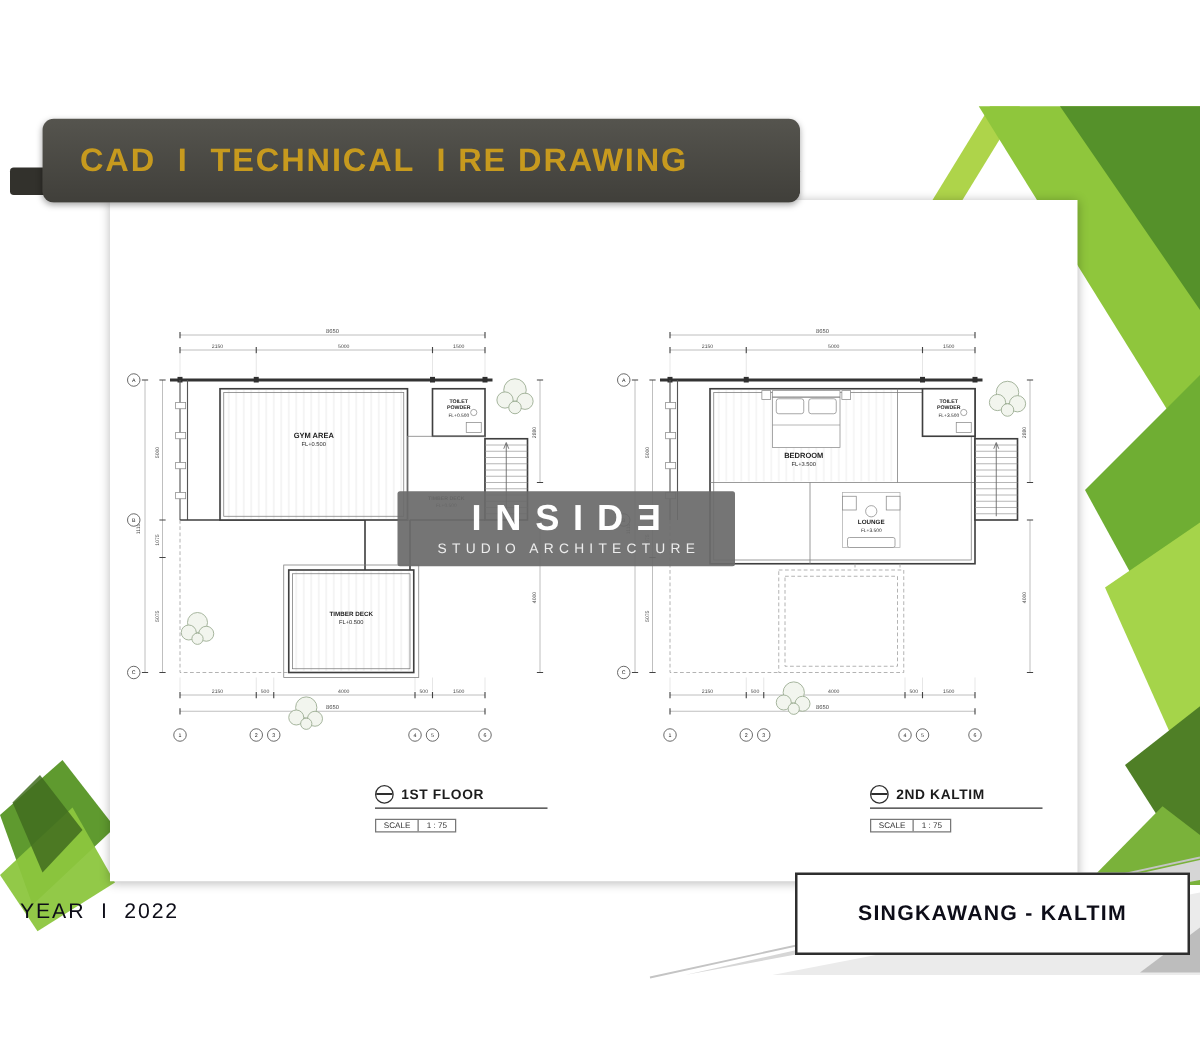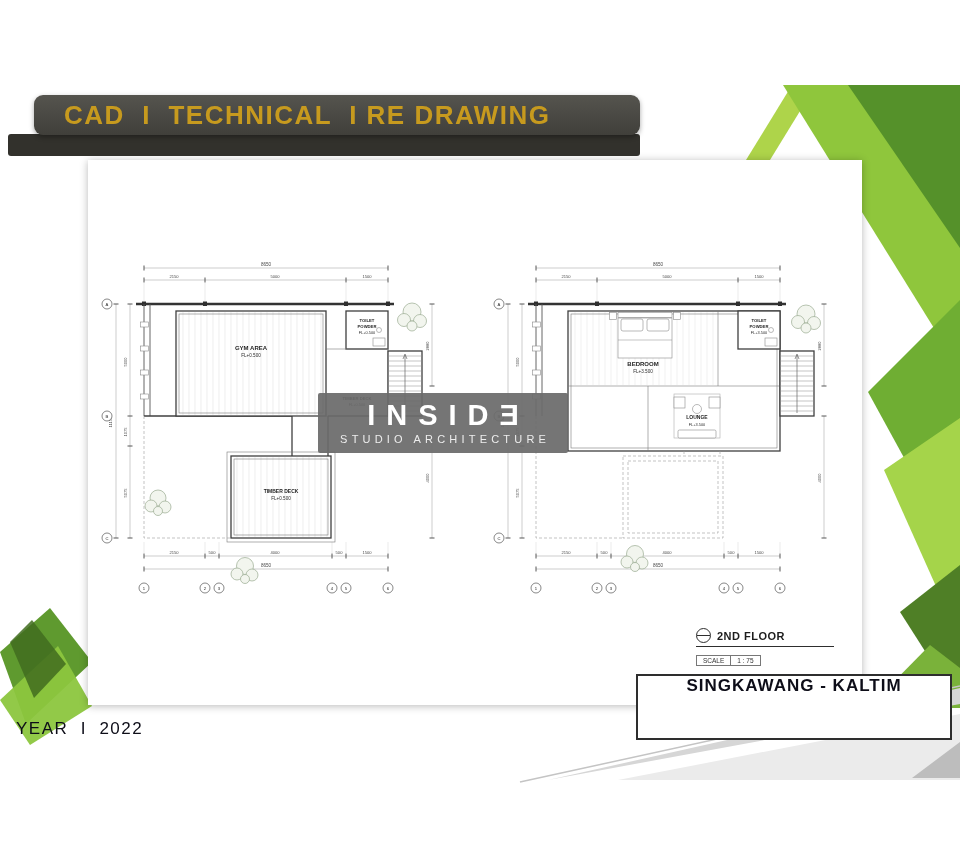--- a/index.html
+++ b/index.html
@@ -1,45 +1,45 @@
 <!DOCTYPE html>
 <html><head>
 <meta charset="utf-8">
 <style>
   html,body{margin:0;padding:0;background:#fff}
   body{width:960px;height:847px;overflow:hidden;font-family:"Liberation Sans",sans-serif}
   .slide{position:relative;width:960px;height:847px;background:#fff;overflow:hidden}
   .bg-decor{position:absolute;left:0;top:0;z-index:1}
   
   .header-under{position:absolute;left:8px;top:134px;width:632px;height:22px;background:#32312c;border-radius:3px;z-index:3}
-  .header-bar{position:absolute;left:34px;top:95px;width:606px;height:40px;background:linear-gradient(180deg,#55544e,#403f3a);border-radius:9px;display:flex;align-items:center;z-index:4;box-shadow:0 2px 5px rgba(0,0,0,.35)}
+  .header-bar{position:absolute;left:34px;top:95px;width:606px;height:67px;background:linear-gradient(180deg,#55544e,#403f3a);border-radius:9px;display:flex;align-items:center;z-index:4;box-shadow:0 2px 5px rgba(0,0,0,.35)}
   .header-title{color:#c79a1e;font-size:26px;font-weight:bold;letter-spacing:1.5px;padding-left:30px;white-space:pre}
   
   .sheet{position:absolute;left:88px;top:160px;width:774px;height:545px;background:#fff;box-shadow:0 1px 8px rgba(0,0,0,.28);z-index:2}
   .plan-svg{position:absolute;width:360px;height:345px;top:96px}
   #plan1{left:8px}
   #plan2{left:400px}
   
-  .watermark{position:absolute;left:230px;top:233px;width:250px;height:60px;background:rgba(106,106,106,.93);border-radius:2px;display:flex;flex-direction:column;align-items:center;justify-content:center;z-index:5}
+  .watermark{position:absolute;left:230px;top:233px;width:270px;height:60px;background:rgba(106,106,106,.93);border-radius:2px;display:flex;flex-direction:column;align-items:center;justify-content:center;z-index:5}
   .wm-line1{font-size:29px;font-weight:bold;color:#fff;letter-spacing:11px;text-indent:11px;line-height:1}
   .wm-line2{font-size:11px;color:#ededed;letter-spacing:4.2px;text-indent:4.2px;margin-top:3px;white-space:pre}
   
   .plan-title{position:absolute;width:150px;z-index:3}
   #ptitle1{left:212px;top:468px}
   #ptitle2{left:608px;top:468px}
   .pt-row{display:flex;align-items:center;gap:6px}
   .pt-circle{width:13px;height:13px;border:1.6px solid #2e2e2e;border-radius:50%;background:linear-gradient(transparent 44%,#2e2e2e 44%,#2e2e2e 56%,transparent 56%)}
   .pt-name{font-size:11px;font-weight:bold;color:#1c1c1c;letter-spacing:.5px}
   .pt-line{border-top:1.6px solid #2e2e2e;width:138px;margin:3px 0 2px}
   .pt-scale{display:inline-flex;border:1px solid #777;font-size:6.5px;color:#333}
   .pt-scale span{padding:1px 6px}
   .pt-scale .lbl{border-right:1px solid #777}
   
   .year-text{position:absolute;left:16px;top:719px;font-size:17px;font-weight:400;color:#0d0d18;letter-spacing:1.5px;z-index:3;white-space:pre}
-  .location-box{position:absolute;left:636px;top:674px;width:312px;height:62px;background:#fff;border:2px solid #2e2e2e;display:flex;align-items:flex-start;justify-content:center;z-index:3}
+  .location-box{position:absolute;left:636px;top:698px;width:312px;height:62px;background:#fff;border:2px solid #2e2e2e;display:flex;align-items:center;justify-content:center;z-index:3}
   .location-text{font-size:17px;font-weight:800;color:#0d0d18;letter-spacing:1px;white-space:pre}
   
   .dim{stroke:#999;stroke-width:.5}
   .dimtick{stroke:#444;stroke-width:.9}
   .dimext{stroke:#ccc;stroke-width:.4}
   .dimtext{font-size:4.6px;fill:#4a4a4a;text-anchor:middle;font-family:"Liberation Sans",sans-serif}
   .dimtext-sm{font-size:4.1px;fill:#4a4a4a;text-anchor:middle;font-family:"Liberation Sans",sans-serif}
   .wall{stroke:#3f3f3f;stroke-width:1.3;fill:#fff}
   .wall-thin{stroke:#7a7a7a;stroke-width:.6;fill:none}
   .roofline{stroke:#333;stroke-width:2.4}
@@ -424,33 +424,44 @@
           </g>
         <g class="tree">
             <circle cx="147" cy="298" r="8.5"></circle>
             <circle cx="139" cy="306" r="6"></circle>
             <circle cx="154" cy="307" r="6"></circle>
             <circle cx="147" cy="311" r="4.5"></circle>
           </g>
       </g>
     </svg>
 
-
-    <div class="plan-title" id="ptitle2">
+    <div class="plan-title" id="ptitle1">
       <div class="pt-row">
         <span class="pt-circle"></span>
-        <span class="pt-name">2ND FLOOR</span>
+        <span class="pt-name">1ST FLOOR</span>
       </div>
       <div class="pt-line"></div>
       <div class="pt-scale">
         <span class="lbl">SCALE</span>
         <span>1 : 75</span>
       </div>
     </div>
 
+    <div class="plan-title" id="ptitle2">
+      <div class="pt-row">
+        <span class="pt-circle"></span>
+        <span class="pt-name">2ND KALTIM</span>
+      </div>
+      <div class="pt-line"></div>
+      <div class="pt-scale">
+        <span class="lbl">SCALE</span>
+        <span>1 : 75</span>
+      </div>
+    </div>
+
     <div class="watermark">
       <div class="wm-line1">INSIDƎ</div>
       <div class="wm-line2">STUDIO ARCHITECTURE</div>
     </div>
 
   </div>
 
   <div class="year-text">YEAR  I  2022</div>
   <div class="location-box">
     <span class="location-text">SINGKAWANG - KALTIM</span>

